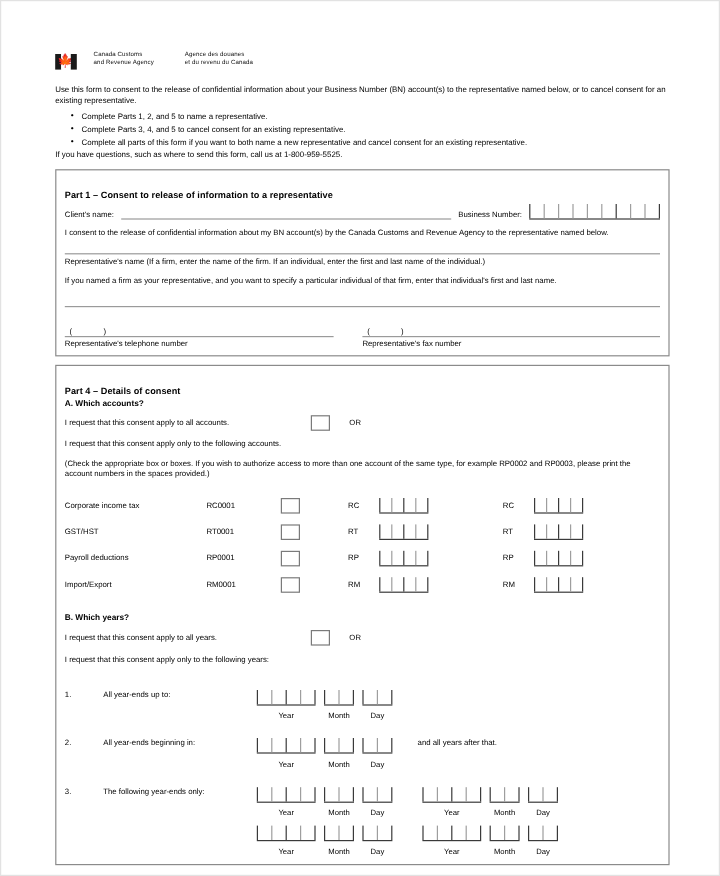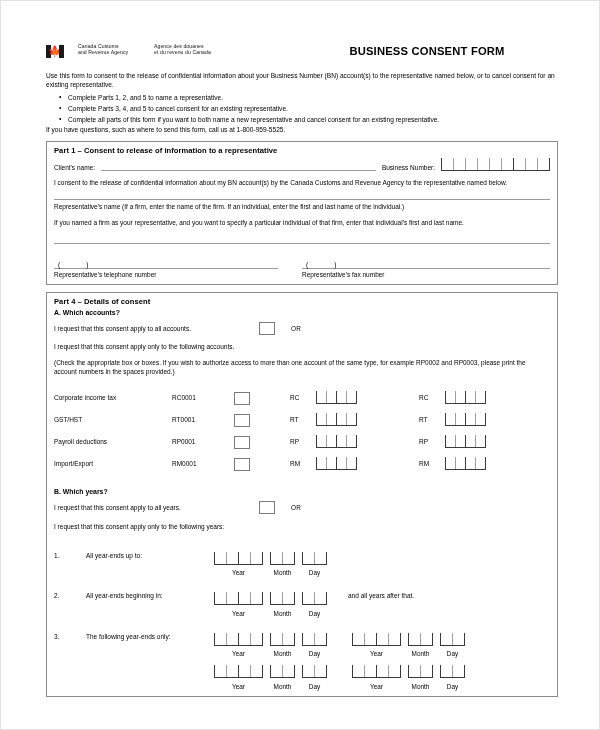--- a/index.html
+++ b/index.html
@@ -76,21 +76,21 @@
     content: "\2022";
     position: absolute; left: -9px; top: -0.5px;
     font-size: 7px;
   }
   .questions { margin-top: 2px; font-size: 6.6px; line-height: 9px; }
 
   
   .part-box {
     border: 1px solid #8b8b8b;
     margin-top: 7px;
-    padding: 4px 7px 6px 7px;
+    padding: 16px 7px 6px 7px;
     position: relative;
   }
   .part-title {
     font-size: 7.6px; font-weight: bold;
     letter-spacing: 0.05px;
     margin: 0 0 3px 0;
   }
   .sub-title {
     font-size: 6.9px; font-weight: bold;
     margin: 3px 0 2px 0;
@@ -206,21 +206,20 @@
         <span class="bar"></span>
       </div>
       <div class="agency-en">
         <div>Canada Customs</div>
         <div>and Revenue Agency</div>
       </div>
       <div class="agency-fr">
         <div>Agence des douanes</div>
         <div>et du revenu du Canada</div>
       </div>
-      <div class="form-title">BUSINESS CONSENT FORM</div>
     </div>
 
     <div class="intro">
       <p>Use this form to consent to the release of confidential information about your Business Number (BN) account(s) to the representative named below, or to cancel consent for an existing representative.</p>
       <ul class="bullets">
         <li>Complete Parts 1, 2, and 5 to name a representative.</li>
         <li>Complete Parts 3, 4, and 5 to cancel consent for an existing representative.</li>
         <li>Complete all parts of this form if you want to both name a new representative and cancel consent for an existing representative.</li>
       </ul>
       <p class="questions">If you have questions, such as where to send this form, call us at 1-800-959-5525.</p>

